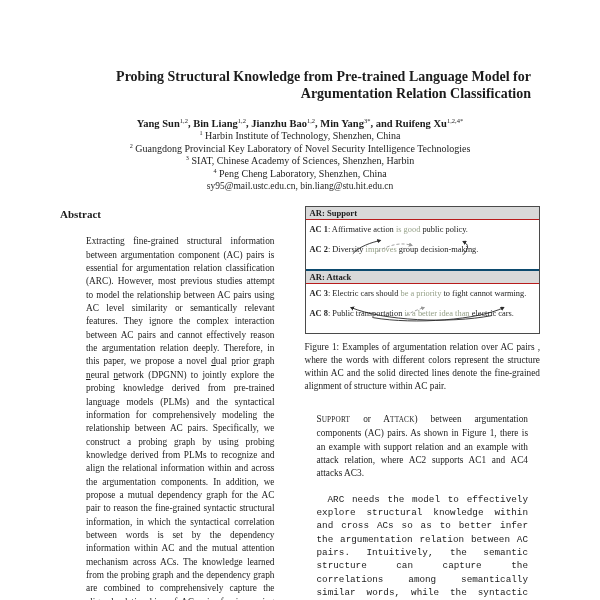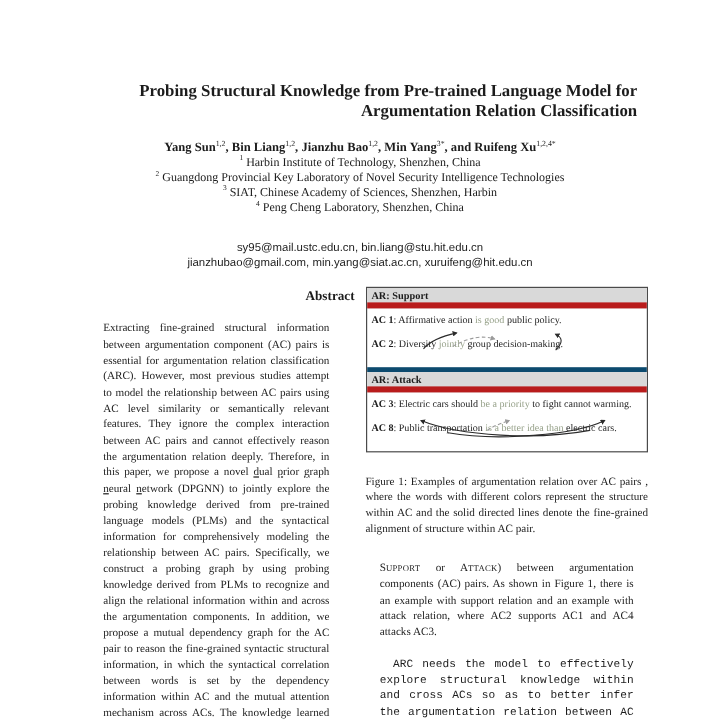--- a/index.html
+++ b/index.html
@@ -7,37 +7,37 @@
     width:600px;height:600px;overflow:hidden;background:#ffffff;color:#1c1c1c;
     font-family:"Liberation Serif","DejaVu Serif",serif;
   }
   .page{width:480px;margin:0 auto;padding-top:52px;}
   .title{font-size:14px;font-weight:bold;text-align:right;line-height:17px;margin:16px auto;max-width:462px;}
   .authors{text-align:center;font-size:10.5px;font-weight:bold;margin-top:13px;}
   .authors sup{font-weight:normal;}
   sup{font-size:62%;vertical-align:super;line-height:0;}
   .affils{margin-top:1px;}
   .affil{text-align:center;font-size:10px;line-height:12.6px;}
-  .emails{text-align:center;font-family:Liberation Sans, sans-serif;font-size:9.5px;line-height:13px;margin-top:20px;}
+  .emails{text-align:center;font-family:Liberation Serif, serif;font-size:9.5px;line-height:13px;margin-top:0;}
   .columns{display:flex;gap:9px;margin-top:13px;}
   .col{width:236px;box-sizing:border-box;}
-  .abstract-heading{text-align:right;font-weight:bold;font-size:11px;margin:2px 0 15px;}
+  .abstract-heading{text-align:left;font-weight:bold;font-size:11px;margin:2px 0 15px;}
   .abstract-body{padding:0 21px 0 26px;font-size:9.3px;line-height:13.35px;text-align:justify;}
   .fig-table{border:1px solid #4a4a4a;}
-  .fig-header{background:var(--header_bg,#d9d9d9);border-bottom:5px solid #b91c1c;font-weight:bold;font-size:8.6px;padding:1px 4px;}
-  .fig-body{position:relative;border-bottom:4px solid #0c4a6e;padding:4px 3px 5px 4px;font-size:8.4px;line-height:11px;}
+  .fig-header{background:var(--header_bg,#d9d9d9);border-bottom:1px solid #b91c1c;font-weight:bold;font-size:8.6px;padding:1px 4px;}
+  .fig-body{position:relative;border-bottom:2px solid #0c4a6e;padding:4px 3px 5px 4px;font-size:8.4px;line-height:11px;}
   .fig-body.last{border-bottom:none;}
   .ac-line{margin-bottom:9px;}
   .ac-line:last-child{margin-bottom:0;}
   .b{font-weight:bold;}
   .g{color:var(--highlight,#96a189);}
   .u{text-decoration:underline;text-underline-offset:1px;}
   .sc{font-size:78%;letter-spacing:.2px;}
   .arrows{position:absolute;left:0;top:0;width:100%;height:100%;pointer-events:none;}
-  .caption{margin-top:19px;font-size:9.3px;line-height:12.9px;text-align:justify;}
+  .caption{margin-top:7px;font-size:9.3px;line-height:12.9px;text-align:justify;}
   .rc-body{margin-top:20px;font-size:9.3px;line-height:13.35px;text-align:justify;}
   .rc-body p{margin:12px;}
   .rc-body p.indent{text-indent:11px;font-family:Liberation Mono, monospace;}
 </style>
 </head>
 <body>
 
 <div class="page">
 
   <div class="title">Probing Structural Knowledge from Pre-trained Language Model for Argumentation Relation Classification</div>
@@ -46,37 +46,36 @@
 
   <div class="affils">
     <div class="affil"><sup>1</sup><span> Harbin Institute of Technology, Shenzhen, China</span></div>
     <div class="affil"><sup>2</sup><span> Guangdong Provincial Key Laboratory of Novel Security Intelligence Technologies</span></div>
     <div class="affil"><sup>3</sup><span> SIAT, Chinese Academy of Sciences, Shenzhen, Harbin</span></div>
     <div class="affil"><sup>4</sup><span> Peng Cheng Laboratory, Shenzhen, China</span></div>
   </div>
 
   <div class="emails">
     <div>sy95@mail.ustc.edu.cn, bin.liang@stu.hit.edu.cn</div>
-    <div>jianzhubao@gmail.com, min.yang@siat.ac.cn, xuruifeng@hit.edu.cn</div>
   </div>
 
   <div class="columns">
 
     <div class="col">
       <div class="abstract-heading">Abstract</div>
       <div class="abstract-body"><span>Extracting fine-grained structural information between argumentation component (AC) pairs is essential for argumentation relation classification (ARC). However, most previous studies attempt to model the relationship between AC pairs using AC level similarity or semantically relevant features. They ignore the complex interaction between AC pairs and cannot effectively reason the argumentation relation deeply. Therefore, in this paper, we propose a novel </span><span class="u">d</span><span>ual </span><span class="u">p</span><span>rior </span><span class="u">g</span><span>raph </span><span class="u">n</span><span>eural </span><span class="u">n</span><span>etwork (DPGNN) to jointly explore the probing knowledge derived from pre-trained language models (PLMs) and the syntactical information for comprehensively modeling the relationship between AC pairs. Specifically, we construct a probing graph by using probing knowledge derived from PLMs to recognize and align the relational information within and across the argumentation components. In addition, we propose a mutual dependency graph for the AC pair to reason the fine-grained syntactic structural information, in which the syntactical correlation between words is set by the dependency information within AC and the mutual attention mechanism across ACs. The knowledge learned from the probing graph and the dependency graph are combined to comprehensively capture the aligned relationships of AC pairs for improving the results of ARC. Experimental results on three public datasets show</span></div>
     </div>
 
     <div class="col">
 
       <div class="fig-table">
         <div class="fig-header">AR: Support</div>
         <div class="fig-body">
           <div class="ac-line"><span class="b">AC 1</span><span>: Affirmative action </span><span class="g">is good</span><span> public policy.</span></div>
-          <div class="ac-line"><span class="b">AC 2</span><span>: Diversity </span><span class="g">jointly</span><span> group decision-making.</span></div>
+          <div class="ac-line"><span class="b">AC 2</span><span>: Diversity </span><span class="g">improves</span><span> group decision-making.</span></div>
           <svg class="arrows" viewBox="0 0 229 36">
             <defs>
               <marker id="ah-d" markerWidth="5" markerHeight="5" refX="3.5" refY="2.5" orient="auto">
                 <path d="M0,0 L4.5,2.5 L0,5 Z" fill="#2b2b2b"></path>
               </marker>
               <marker id="ah-g" markerWidth="5" markerHeight="5" refX="3.5" refY="2.5" orient="auto">
                 <path d="M0,0 L4.5,2.5 L0,5 Z" fill="#9a9a9a"></path>
               </marker>
             </defs>
             <path d="M46,27 C52,20 64,16 73,14" fill="none" stroke="#2b2b2b" stroke-width="0.9" marker-end="url(#ah-d)"></path>

